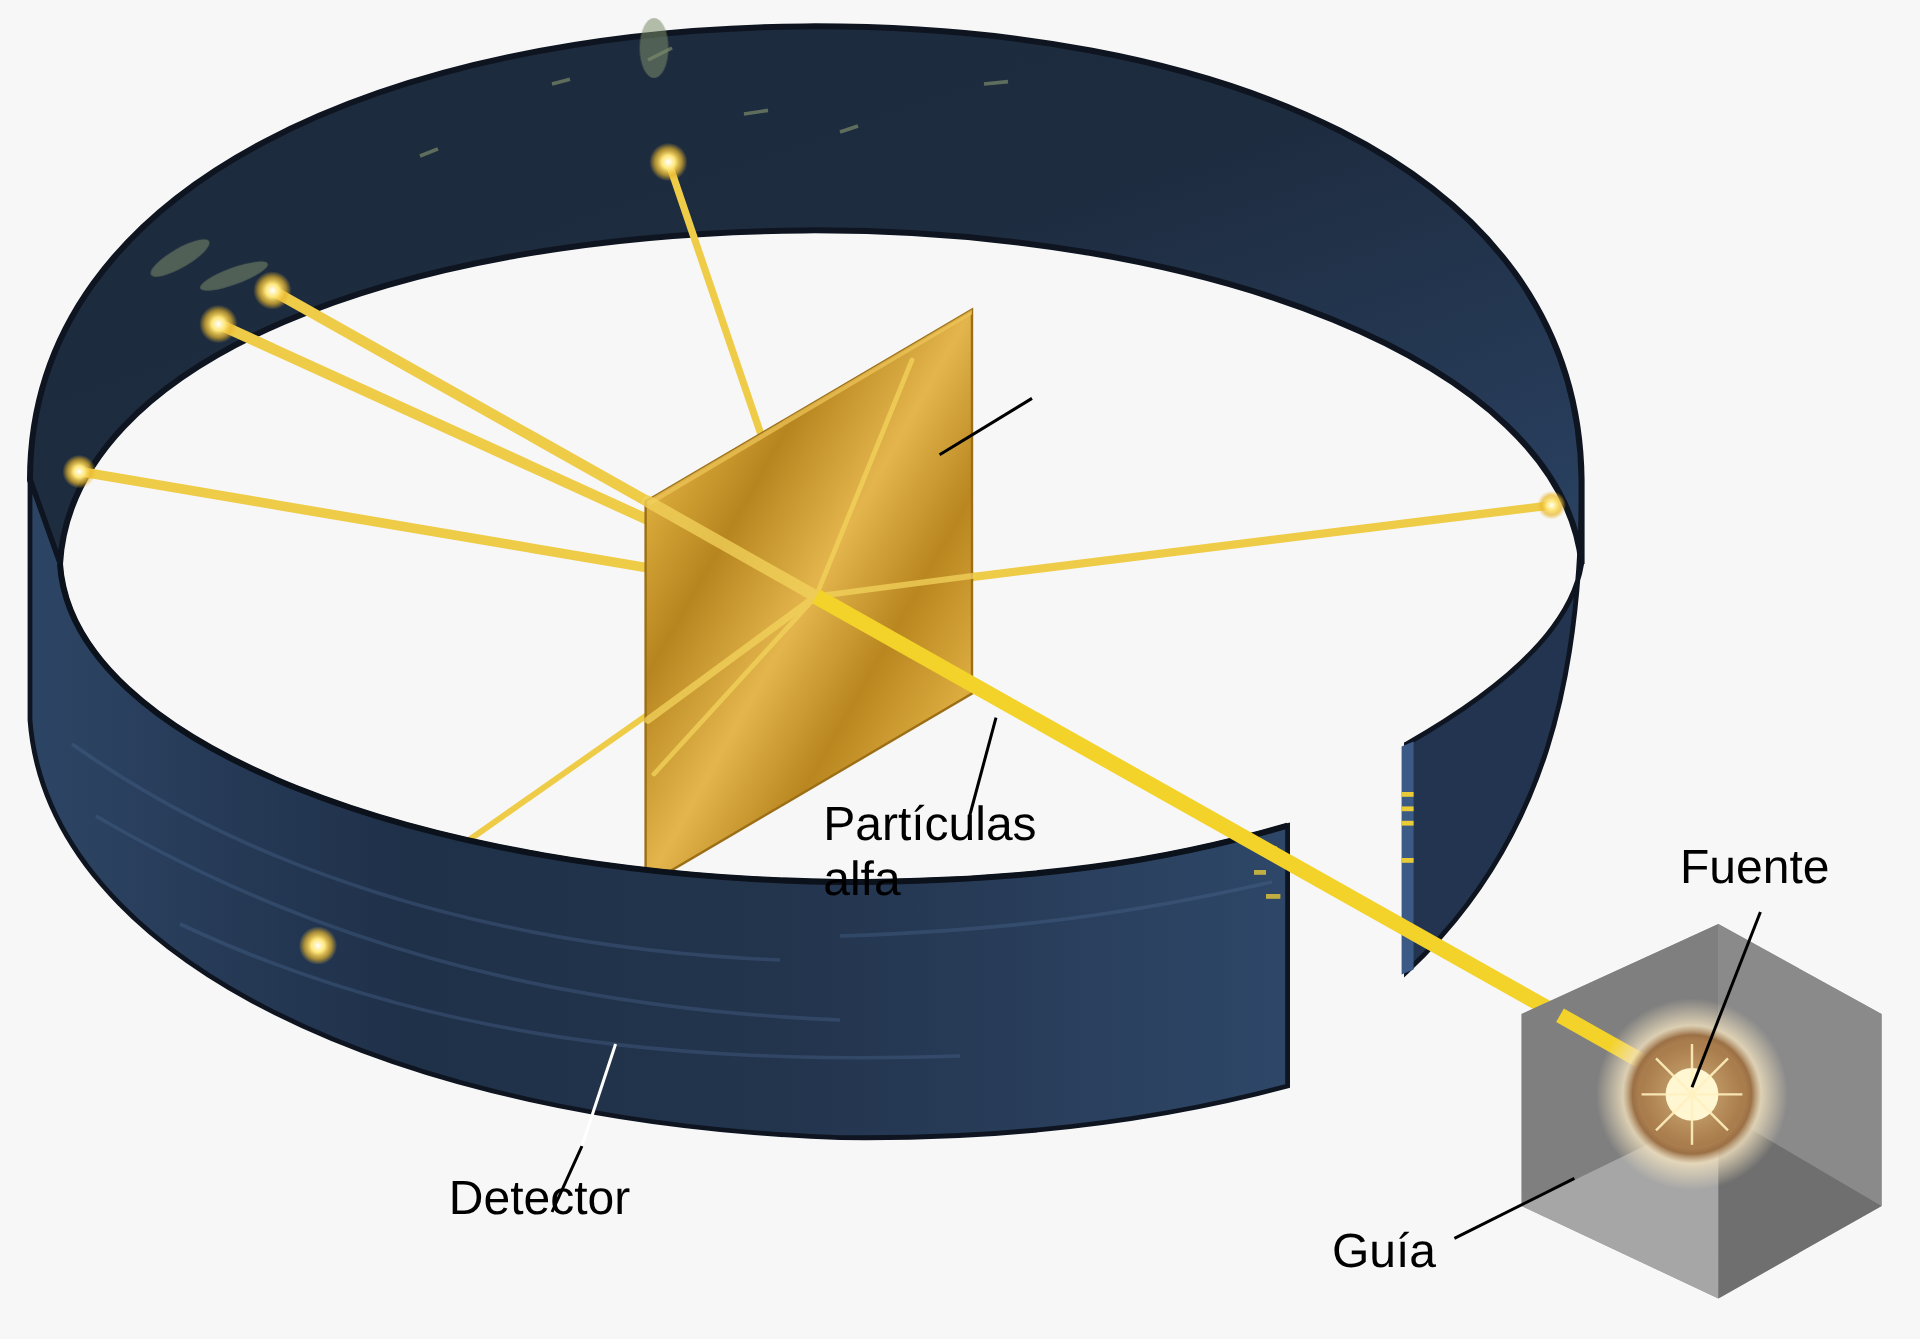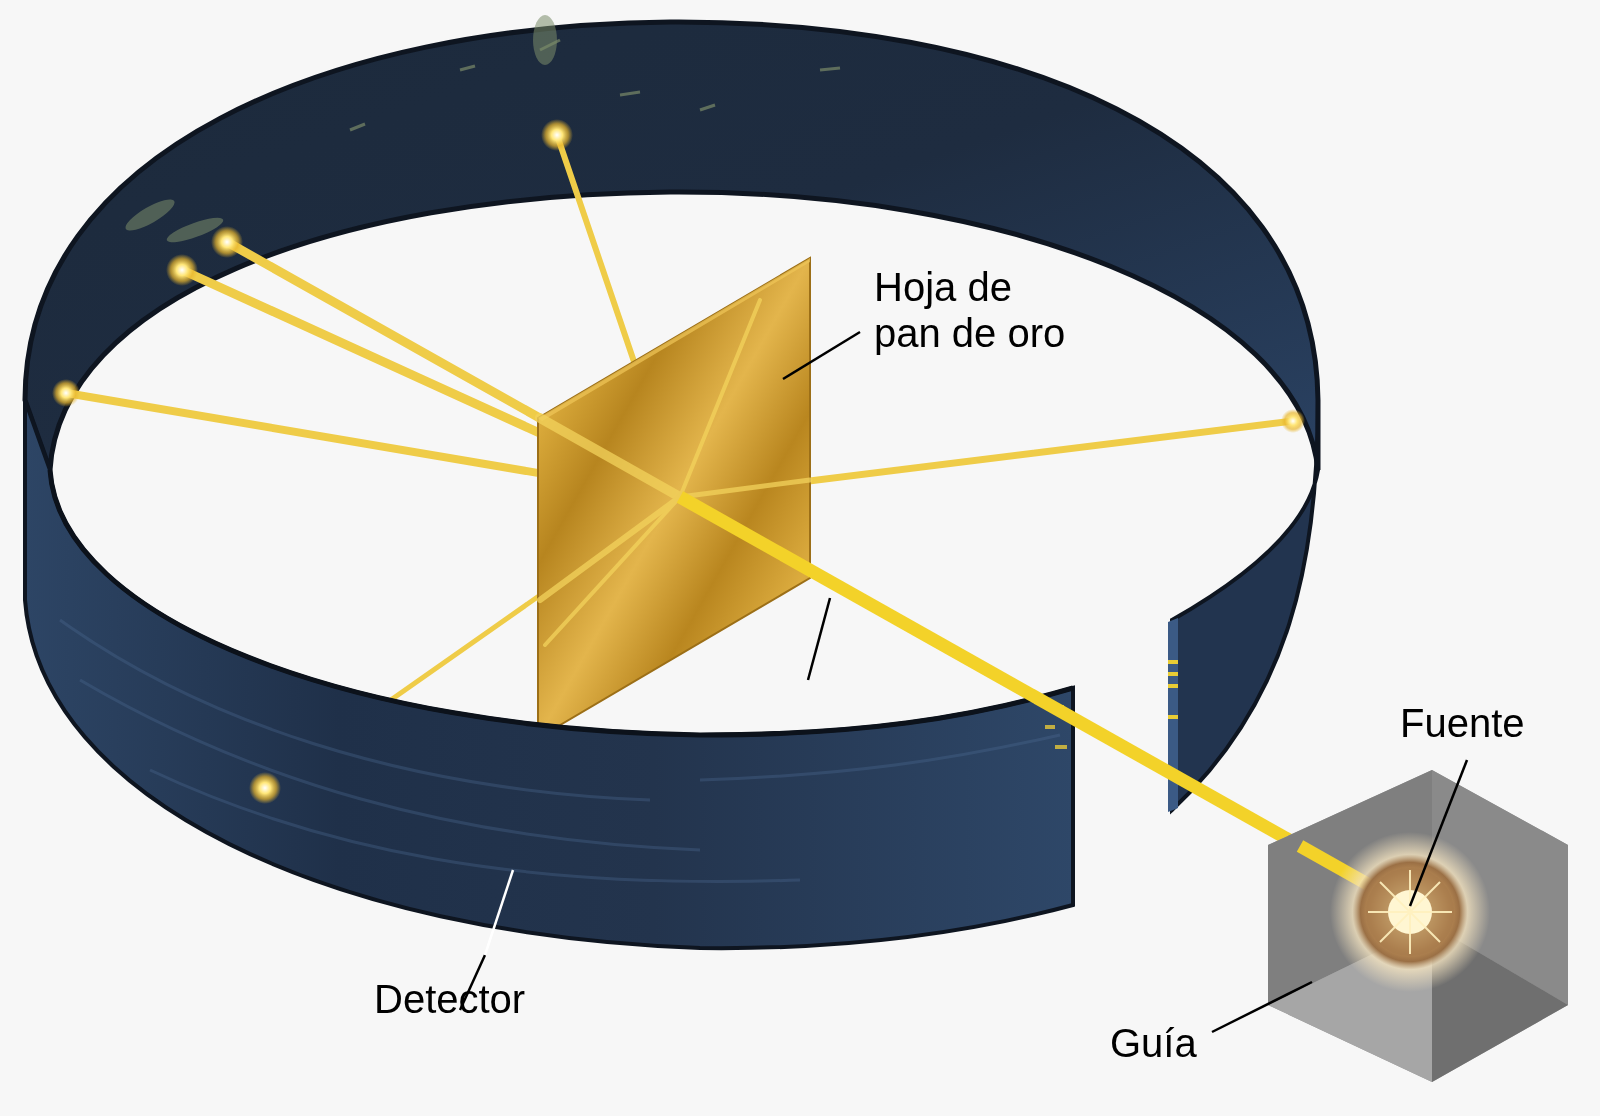--- a/index.html
+++ b/index.html
@@ -177,19 +177,19 @@
     <g stroke="#000" stroke-width="2.5">
       <line x1="783" y1="379" x2="860" y2="332"></line>
       <line x1="830" y1="598" x2="808" y2="680"></line>
       <line x1="1467" y1="760" x2="1410" y2="906"></line>
       <line x1="485" y1="955" x2="460" y2="1010"></line>
       <line x1="1212" y1="1032" x2="1312" y2="982"></line>
     </g>
     <line x1="513" y1="870" x2="485" y2="955" stroke="#ffffff" stroke-width="2.5"></line>
   </svg>
 
-  <div class="label" style="left:874px; top:264px;">Hoja de
-pan de oro</div>
+  <div class="label" style="left:686px; top:664px;">Partículas
+alfa</div>
   <div class="label" style="left:1400px; top:700px;">Fuente</div>
   <div class="label" style="left:374px; top:976px;">Detector</div>
   <div class="label" style="left:1100px; top:1020px;margin-left:10px;">Guía</div>
 
 </div>
 
 </body></html>

